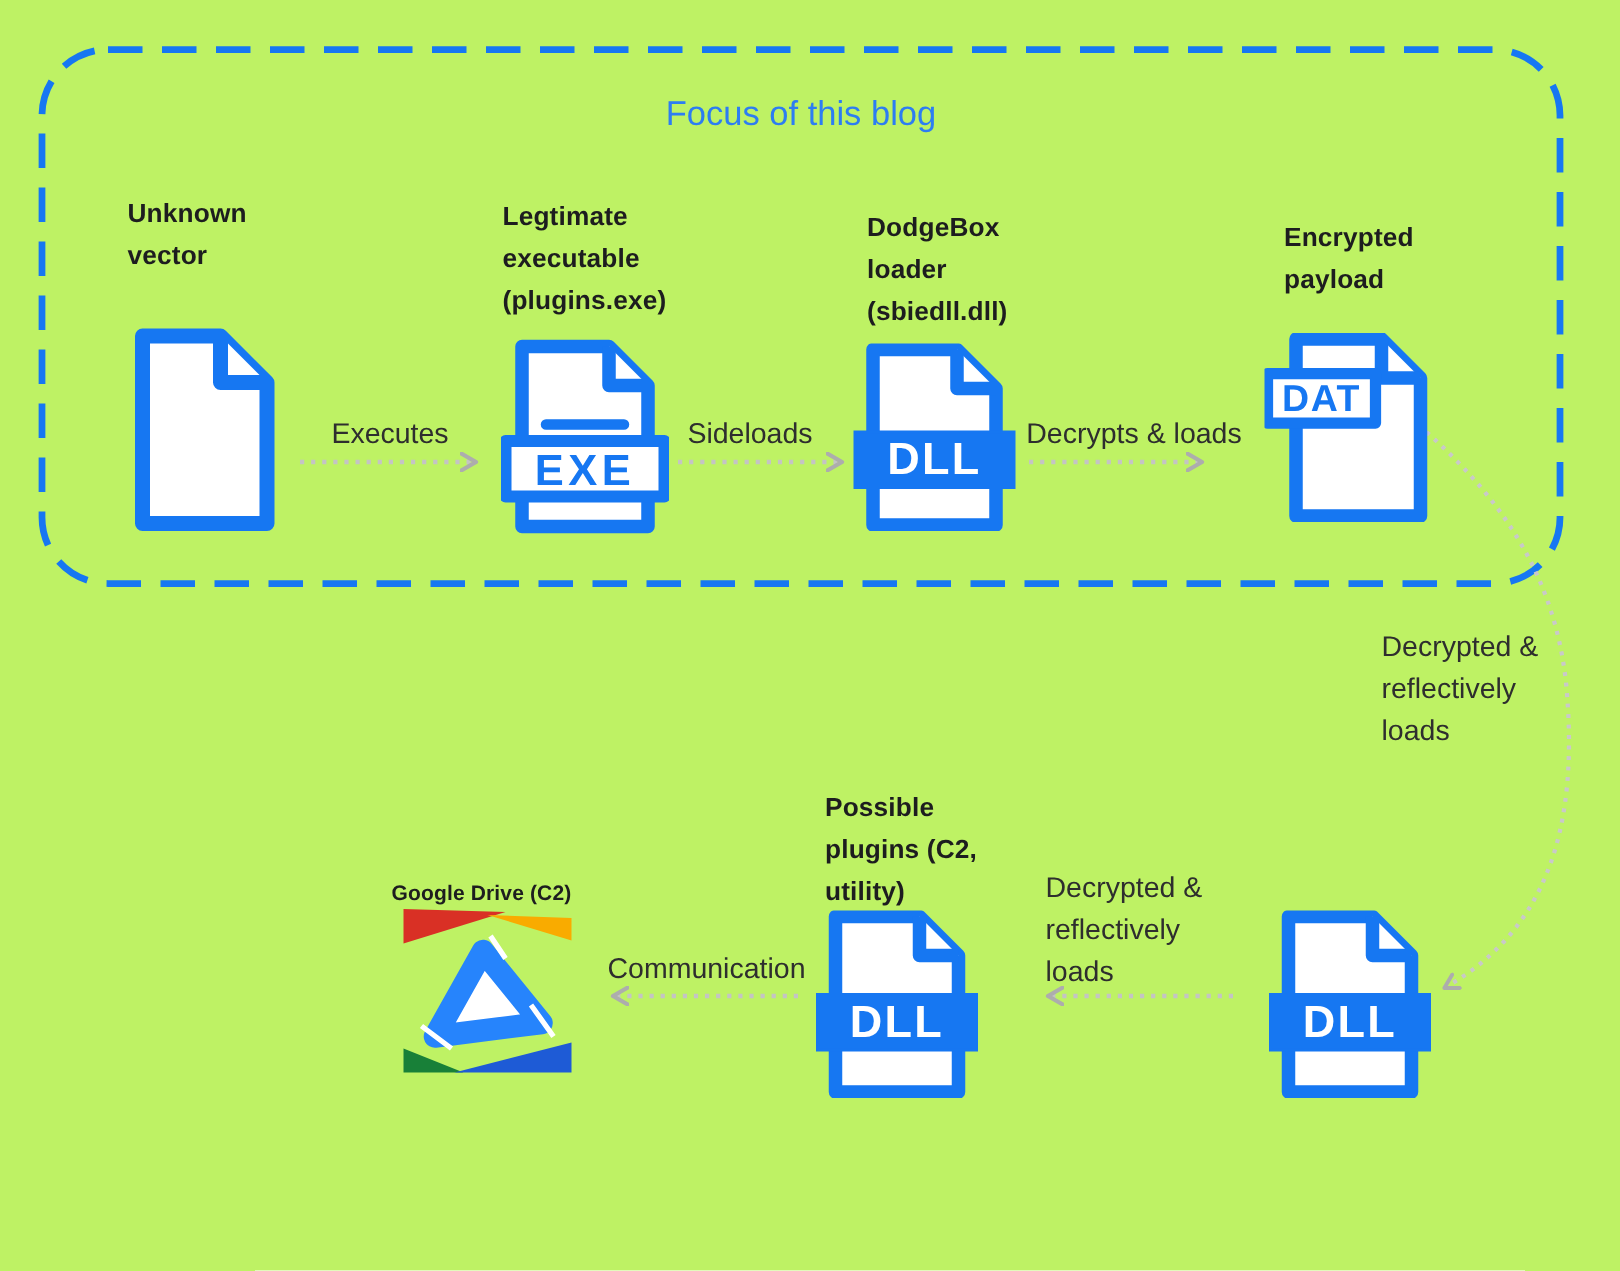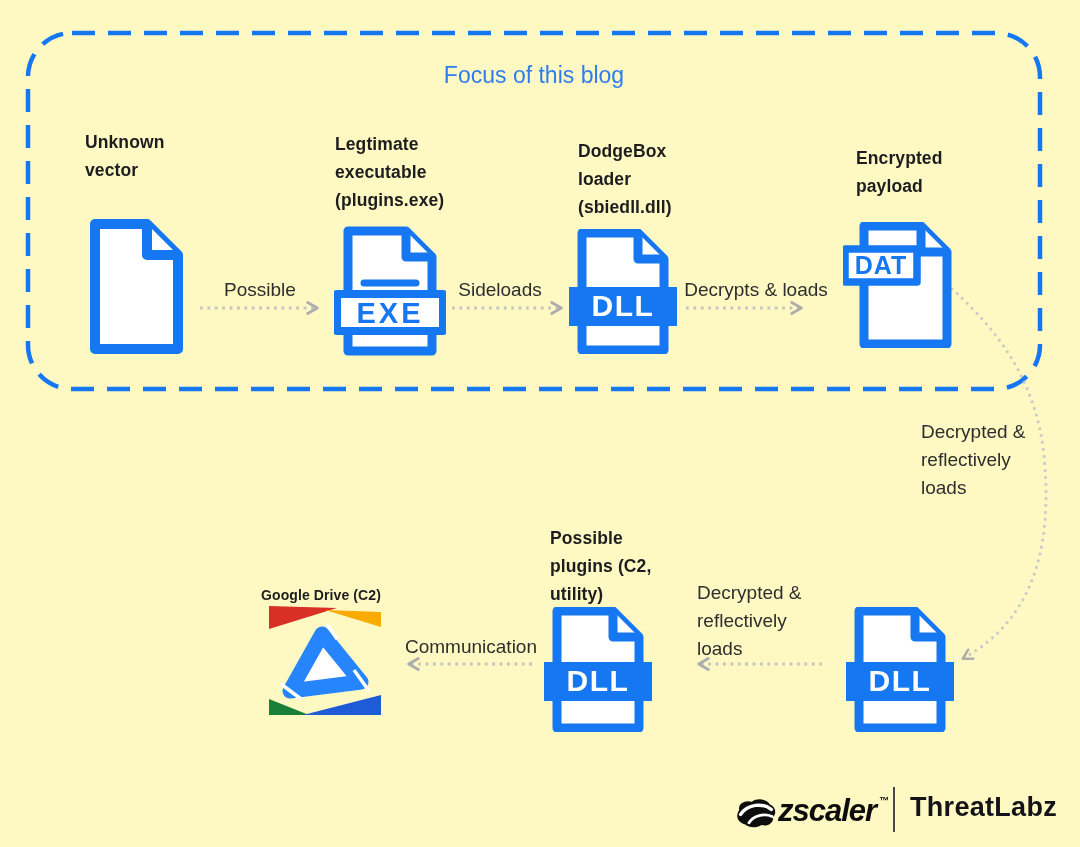--- a/index.html
+++ b/index.html
@@ -1,17 +1,17 @@
 <!DOCTYPE html>
 <html><head>
 <meta charset="utf-8">
 <style>
   html,body{margin:0;padding:0;background:#ffffff;}
   .page{
-    position:relative;width:1080px;height:847px;background:#fef9c3;overflow:hidden;
+    position:relative;width:1080px;height:847px;background:#bef264;overflow:hidden;
     font-family:"Liberation Sans","DejaVu Sans",sans-serif;
   }
   .abs{position:absolute;}
   .focus-title{
     position:absolute;left:28px;top:62px;width:1012px;text-align:center;
     font-size:23px;font-weight:400;color:#2D7DF2;
   }
   .node-label{
     position:absolute;font-size:17.5px;font-weight:700;line-height:28px;
     color:#1d1d1f;letter-spacing:.1px;
@@ -59,21 +59,21 @@
 
   <div class="focus-title">Focus of this blog</div>
 
   <div class="node-label" style="left:85px;top:128px;width:100px;">Unknown vector</div>
   <div class="node-label" style="left:335px;top:130px;width:142px;">Legtimate executable (plugins.exe)</div>
   <div class="node-label" style="left:578px;top:137px;width:135px;">DodgeBox loader (sbiedll.dll)</div>
   <div class="node-label" style="left:856px;top:144px;width:115px;">Encrypted payload</div>
   <div class="node-label" style="left:550px;top:524px;width:128px;">Possible plugins (C2, utility)</div>
   <div class="node-label" style="left:261px;top:581px;width:170px;font-size:14px;">Google Drive (C2)</div>
 
-  <div class="edge-label center" style="left:200px;top:276px;width:120px;">Possible</div>
+  <div class="edge-label center" style="left:200px;top:276px;width:120px;">Executes</div>
   <div class="edge-label center" style="left:440px;top:276px;width:120px;">Sideloads</div>
   <div class="edge-label center" style="left:676px;top:276px;width:160px;">Decrypts &amp; loads</div>
   <div class="edge-label" style="left:921px;top:418px;width:118px;">Decrypted &amp; reflectively loads</div>
   <div class="edge-label" style="left:697px;top:579px;width:118px;">Decrypted &amp; reflectively loads</div>
   <div class="edge-label center" style="left:401px;top:633px;width:140px;">Communication</div>
 
   <svg class="icon" style="left:83px;top:218px;" width="107" height="137" viewBox="0 0 107 137">
     <path d="M12,6 H64 L95,37 V131 H12 Z" fill="#ffffff" stroke="#1677F2" stroke-width="10" stroke-linejoin="round"></path>
     <path d="M64,6 V37 H95" fill="#ffffff" stroke="#1677F2" stroke-width="10" stroke-linejoin="round"></path>
   </svg>
@@ -116,25 +116,14 @@
 
   <svg class="icon" style="left:267px;top:603px;" width="118" height="122" viewBox="0 0 118 122">
     <polygon points="2,3 70,5 2,26" fill="#D93025"></polygon>
     <polygon points="58,7 114,9 114,24" fill="#F9AB00"></polygon>
     <polygon points="2,96 2,112 42,112" fill="#188038"></polygon>
     <polygon points="36,112 114,92 114,112" fill="#1E5BD6"></polygon>
     <path d="M55,31 L23,88 L94,79 Z" fill="#ffffff" stroke="#2684FC" stroke-width="15" stroke-linejoin="round"></path>
     <path d="M60,21 L70,36 M14,81 L34,96 M87,67 L102,88" stroke="#ffffff" stroke-width="3.5" fill="none"></path>
   </svg>
 
-  <div class="footer">
-    <svg class="abs" style="left:5px;top:11px;" width="42" height="34" viewBox="0 0 60 44">
-      <path d="M14,38 C4,36 0,26 6,18 C4,9 14,3 24,6 C32,0 46,2 50,10 C58,13 60,23 54,28 C56,36 46,42 38,39 C30,44 20,43 14,38 Z" fill="#0d0d0d"></path>
-      <path d="M8,24 C18,9 40,7 52,17" stroke="#ffffff" stroke-width="5" fill="none" stroke-linecap="round"></path>
-      <path d="M20,36 C26,26 42,22 53,27" stroke="#ffffff" stroke-width="4" fill="none" stroke-linecap="round"></path>
-    </svg>
-    <span class="zs-word">zscaler</span>
-    <span class="zs-tm">™</span>
-    <div class="zs-divider"></div>
-    <span class="tl-word">ThreatLabz</span>
-  </div>
 
 </div>
 
 </body></html>

